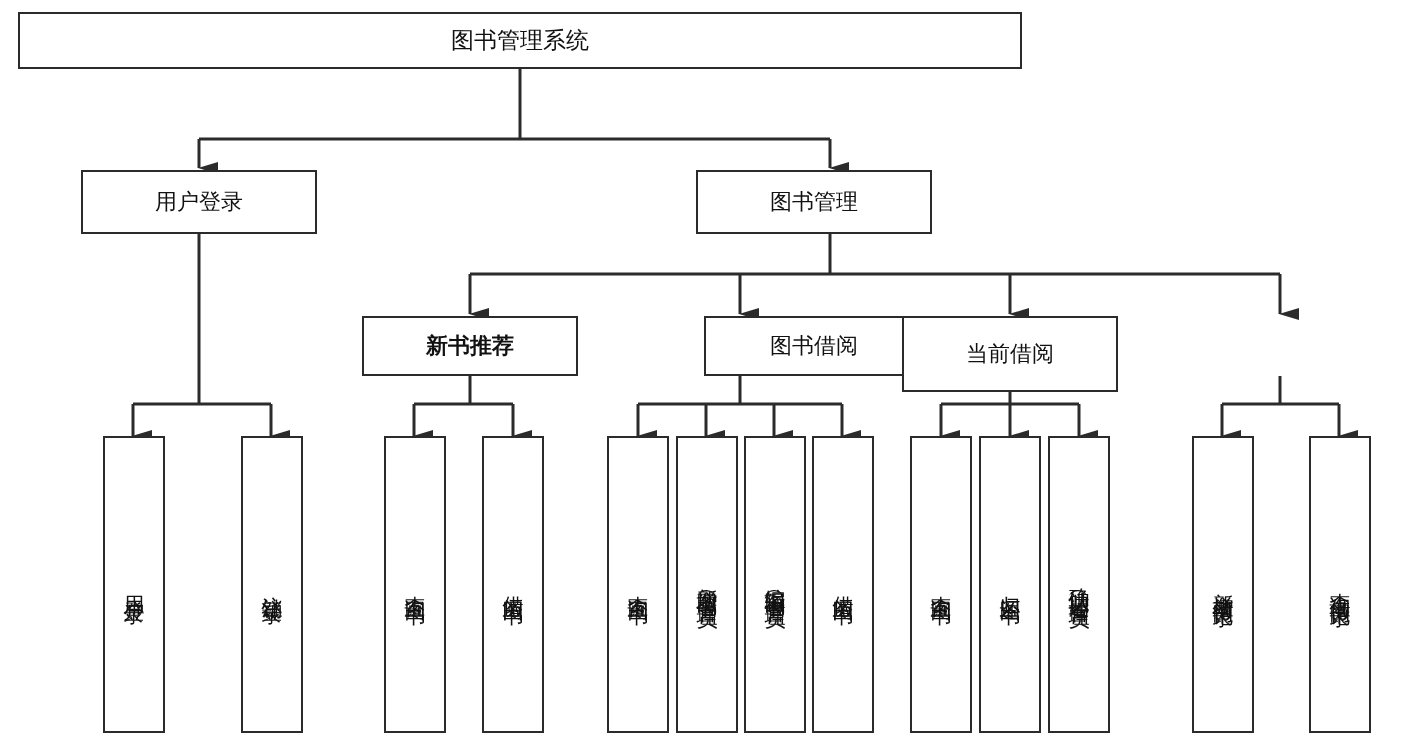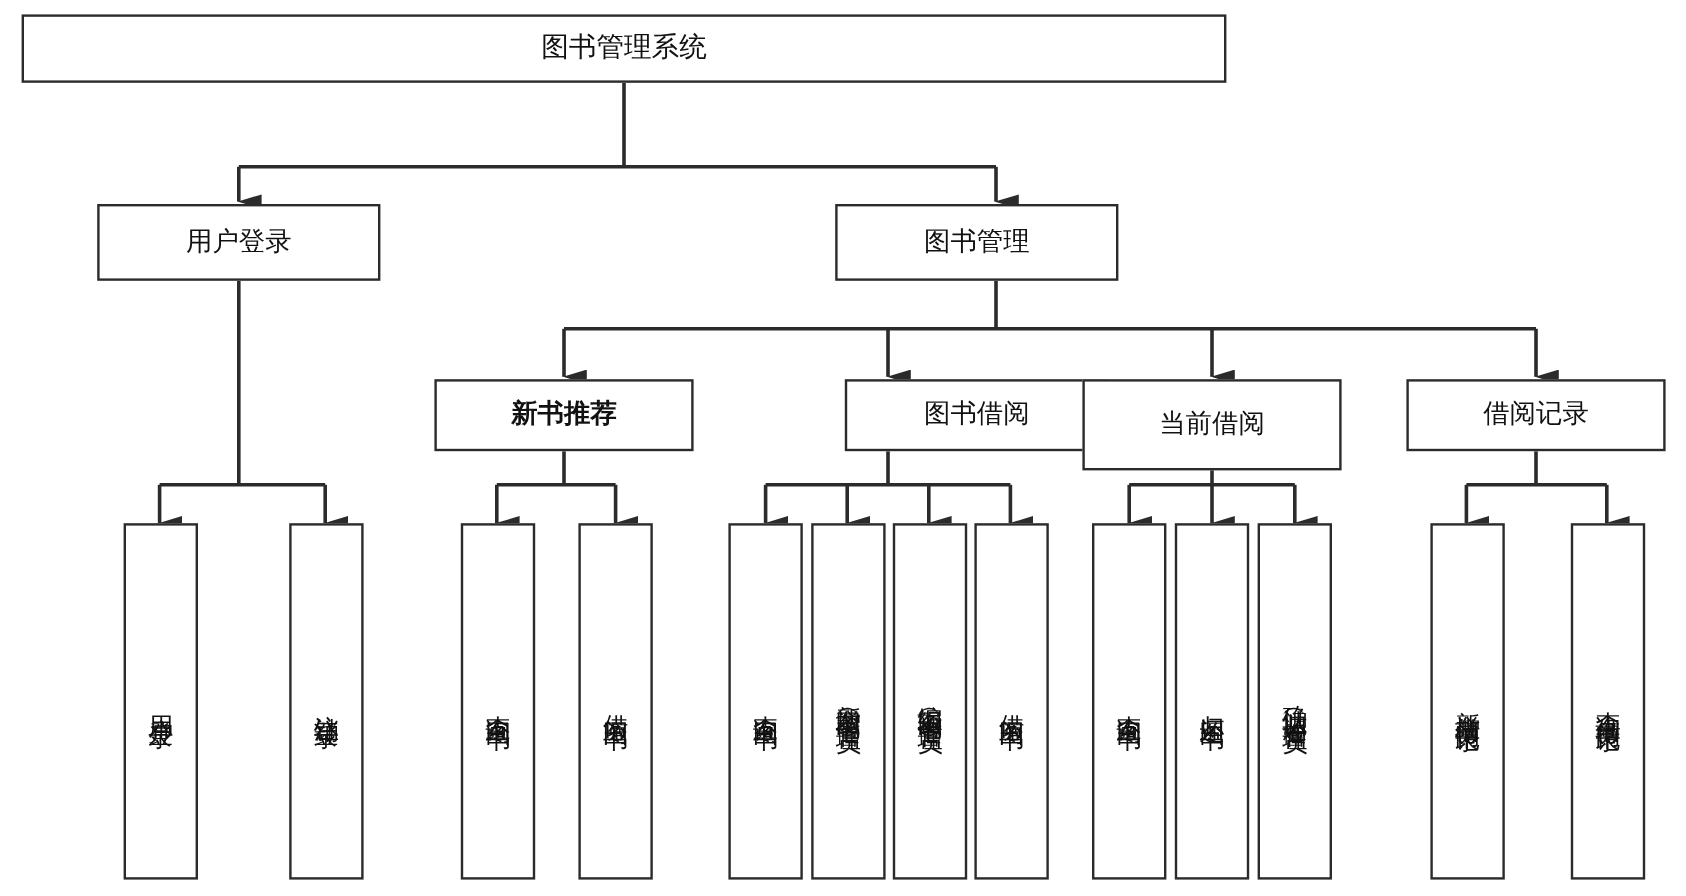--- a/index.html
+++ b/index.html
@@ -135,23 +135,20 @@
 
   <div class="node level-3" style="left:362px; top:316px; width:216px; height:60px;font-weight:bold;">
     <span class="node-label">新书推荐</span>
   </div>
   <div class="node level-3" style="left:660px; top:316px; width:220px; height:60px;margin-left:44px;">
     <span class="node-label">图书借阅</span>
   </div>
   <div class="node level-3" style="left:902px; top:316px; width:216px; height:76px;">
     <span class="node-label">当前借阅</span>
   </div>
-  <div class="node level-3" style="left:1172px; top:316px; width:216px; height:60px;">
-    <span class="node-label">借阅记录</span>
-  </div>
 
   <div class="node leaf" style="left:103px; top:436px; width:62px; height:297px;">
     <span class="node-label">用户登录</span>
   </div>
   <div class="node leaf" style="left:241px; top:436px; width:62px; height:297px;">
     <span class="node-label">注销登录</span>
   </div>
 
   <div class="node leaf" style="left:384px; top:436px; width:62px; height:297px;">
     <span class="node-label">查询图书</span>

